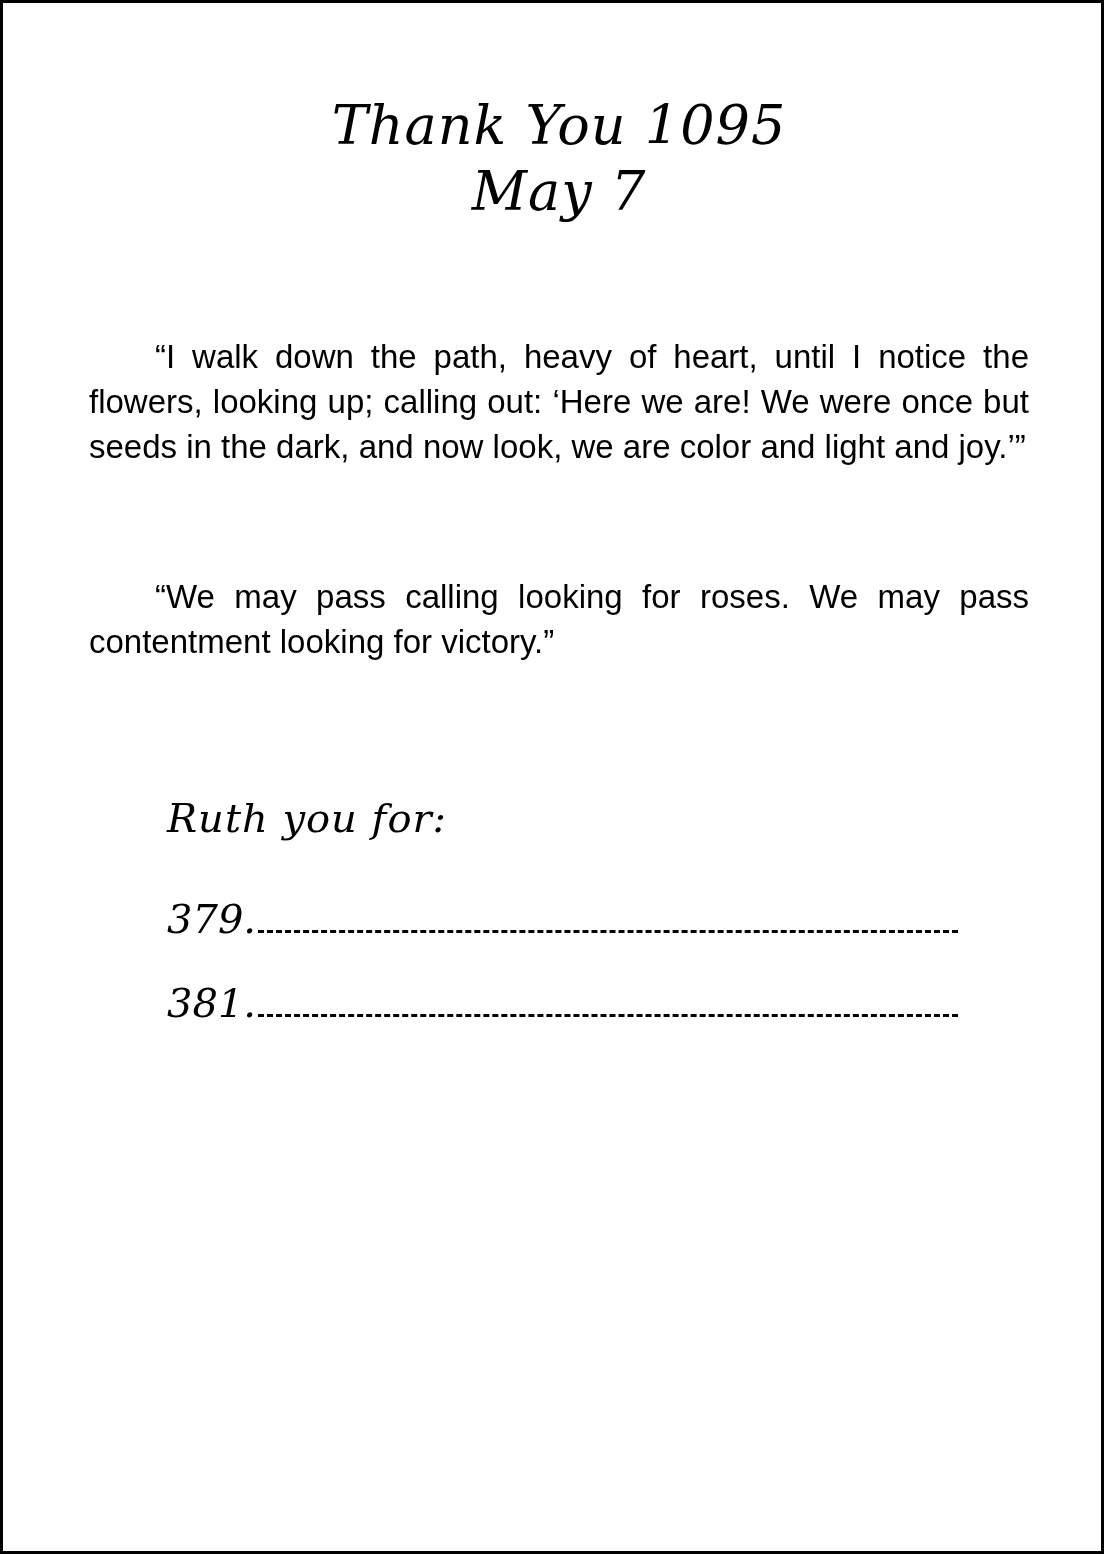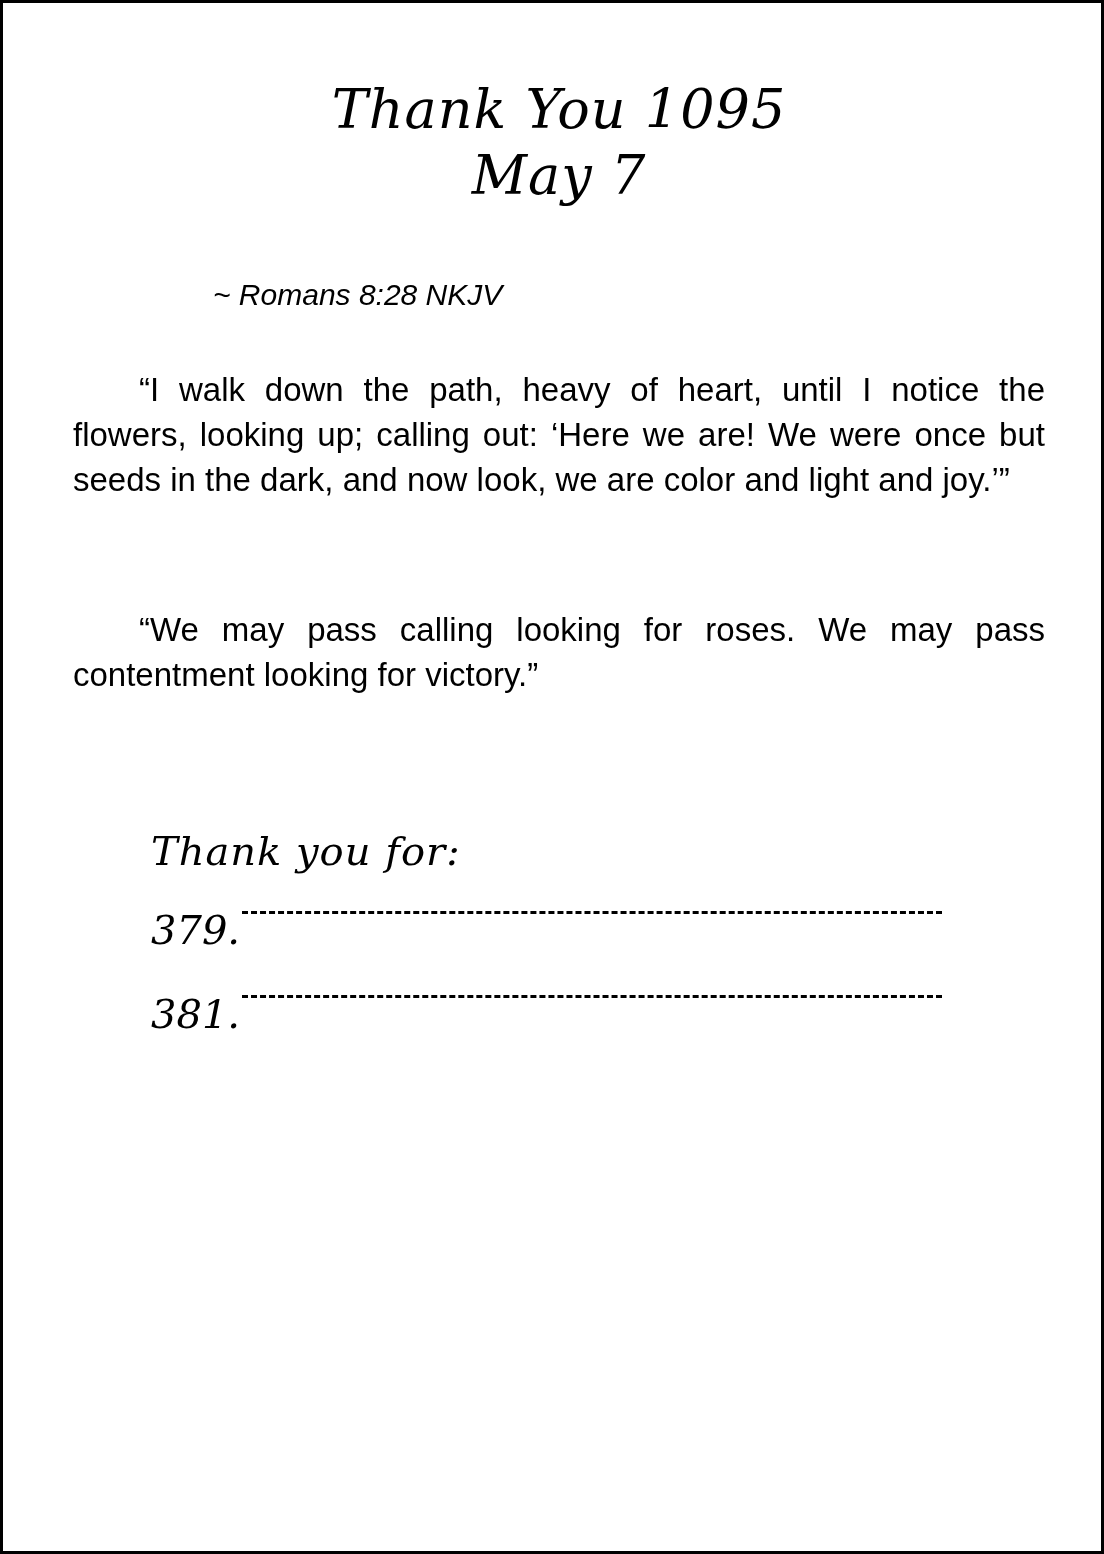--- a/index.html
+++ b/index.html
@@ -13,21 +13,21 @@
     font-family: "Liberation Sans", sans-serif;
     color: #000000;
   }
   .page {
     position: relative;
     box-sizing: border-box;
     width: 1104px;
     height: 1554px;
     border: 3px solid #000000;
     background: #ffffff;
-    padding: 0;
+    padding: 16px;
     overflow: hidden;
   }
   .inner {
     box-sizing: border-box;
     padding: 74px 56px 40px 70px;
   }
   .title-block {
     text-align: center;
     font-family: "DejaVu Serif", serif;
     font-style: italic;
@@ -73,21 +73,21 @@
   }
   .thanks-heading {
     font-family: "DejaVu Serif", serif;
     font-style: italic;
     font-size: 40px;
     letter-spacing: 1px;
     margin: 0 0 36px 0;
   }
   .thanks-line {
     display: flex;
-    align-items: flex-start;
+    align-items: flex-end;
     margin-bottom: 22px;
     height: 62px;
   }
   .thanks-num {
     font-family: "DejaVu Serif", serif;
     font-style: italic;
     font-size: 40px;
     line-height: 1;
     white-space: pre;
   }
@@ -107,39 +107,38 @@
   <div class="inner">
 
     <div class="title-block">
       <div class="title-line-1">Thank You 1095</div>
       <div class="title-line-2">May 7</div>
     </div>
 
     <div class="quotes">
 
       <div class="quote-block">
-        <p class="quote-attrib">~ Romans 8:28 NKJV</p>
       </div>
 
       <div class="gap-1"></div>
 
       <div class="quote-block">
         <p class="quote-text">“I walk down the path, heavy of heart, until I notice the flowers, looking up; calling out: ‘Here we are! We were once but seeds in the dark, and now look, we are color and light and joy.’”</p>
       </div>
 
       <div class="gap-2"></div>
 
       <div class="quote-block">
         <p class="quote-text">“We may pass calling looking for roses. We may pass contentment looking for victory.”</p>
       </div>
 
     </div>
 
     <div class="thanks-section">
-      <div class="thanks-heading">Thank you for:</div>
+      <div class="thanks-heading">Ruth you for:</div>
 
       <div class="thanks-line">
         <span class="thanks-num">379.</span>
         <span class="thanks-rule"></span>
       </div>
 
 
       <div class="thanks-line">
         <span class="thanks-num">381.</span>
         <span class="thanks-rule"></span>

